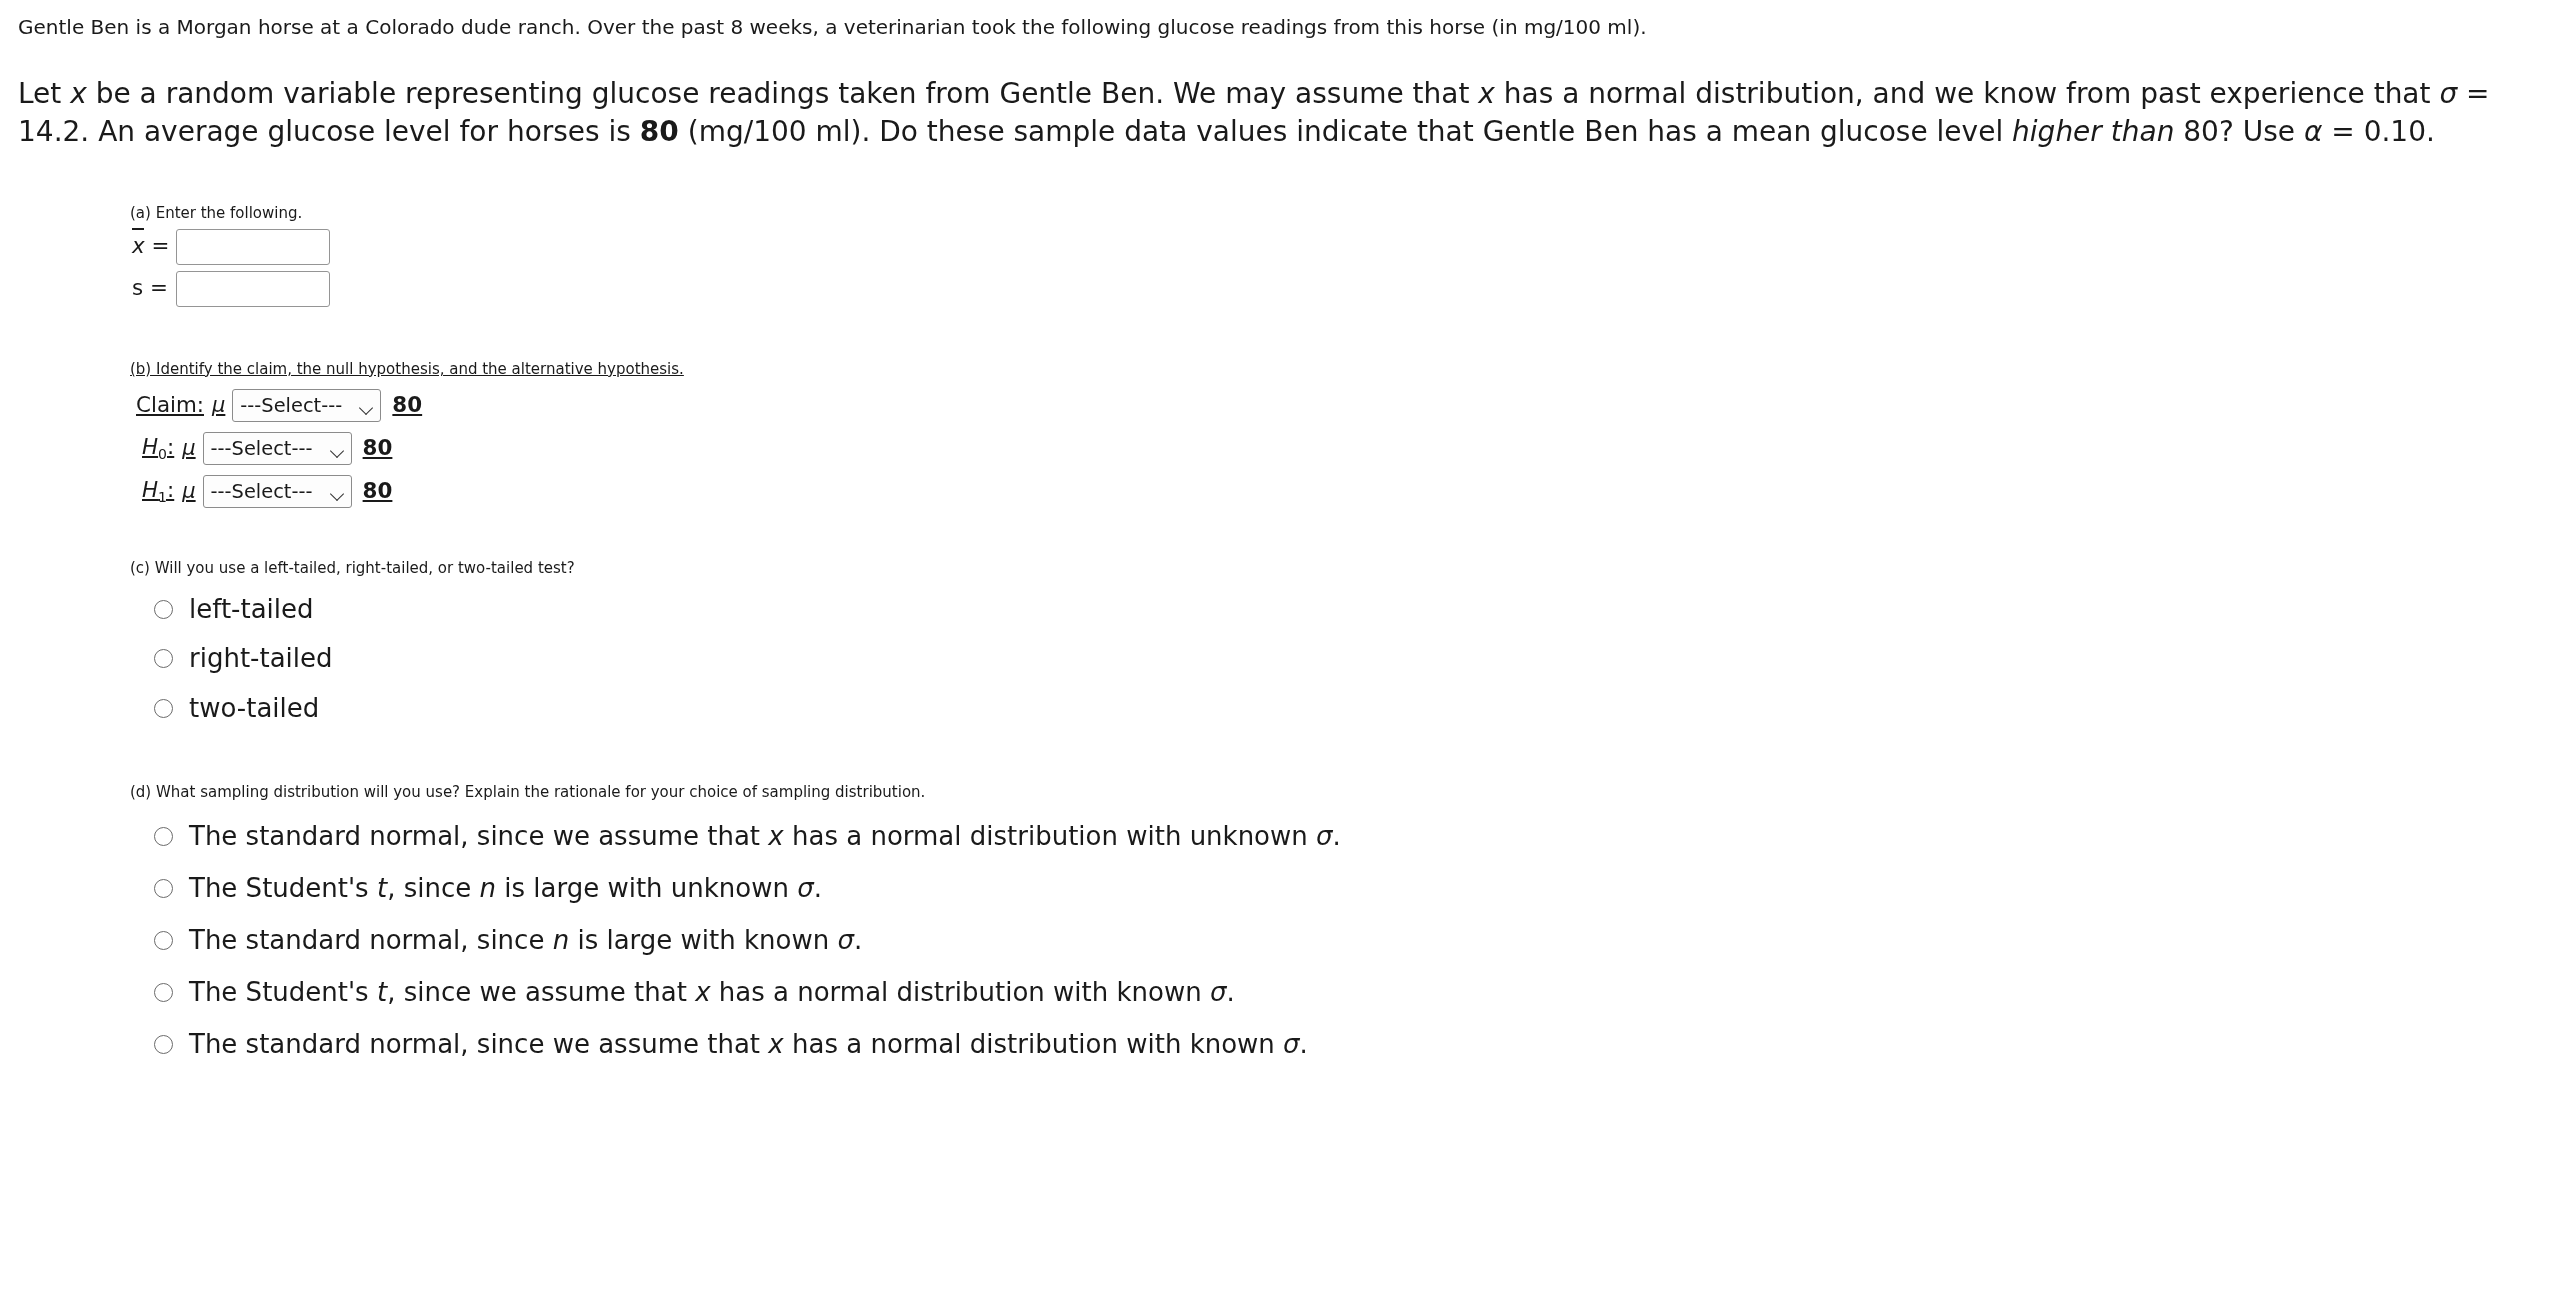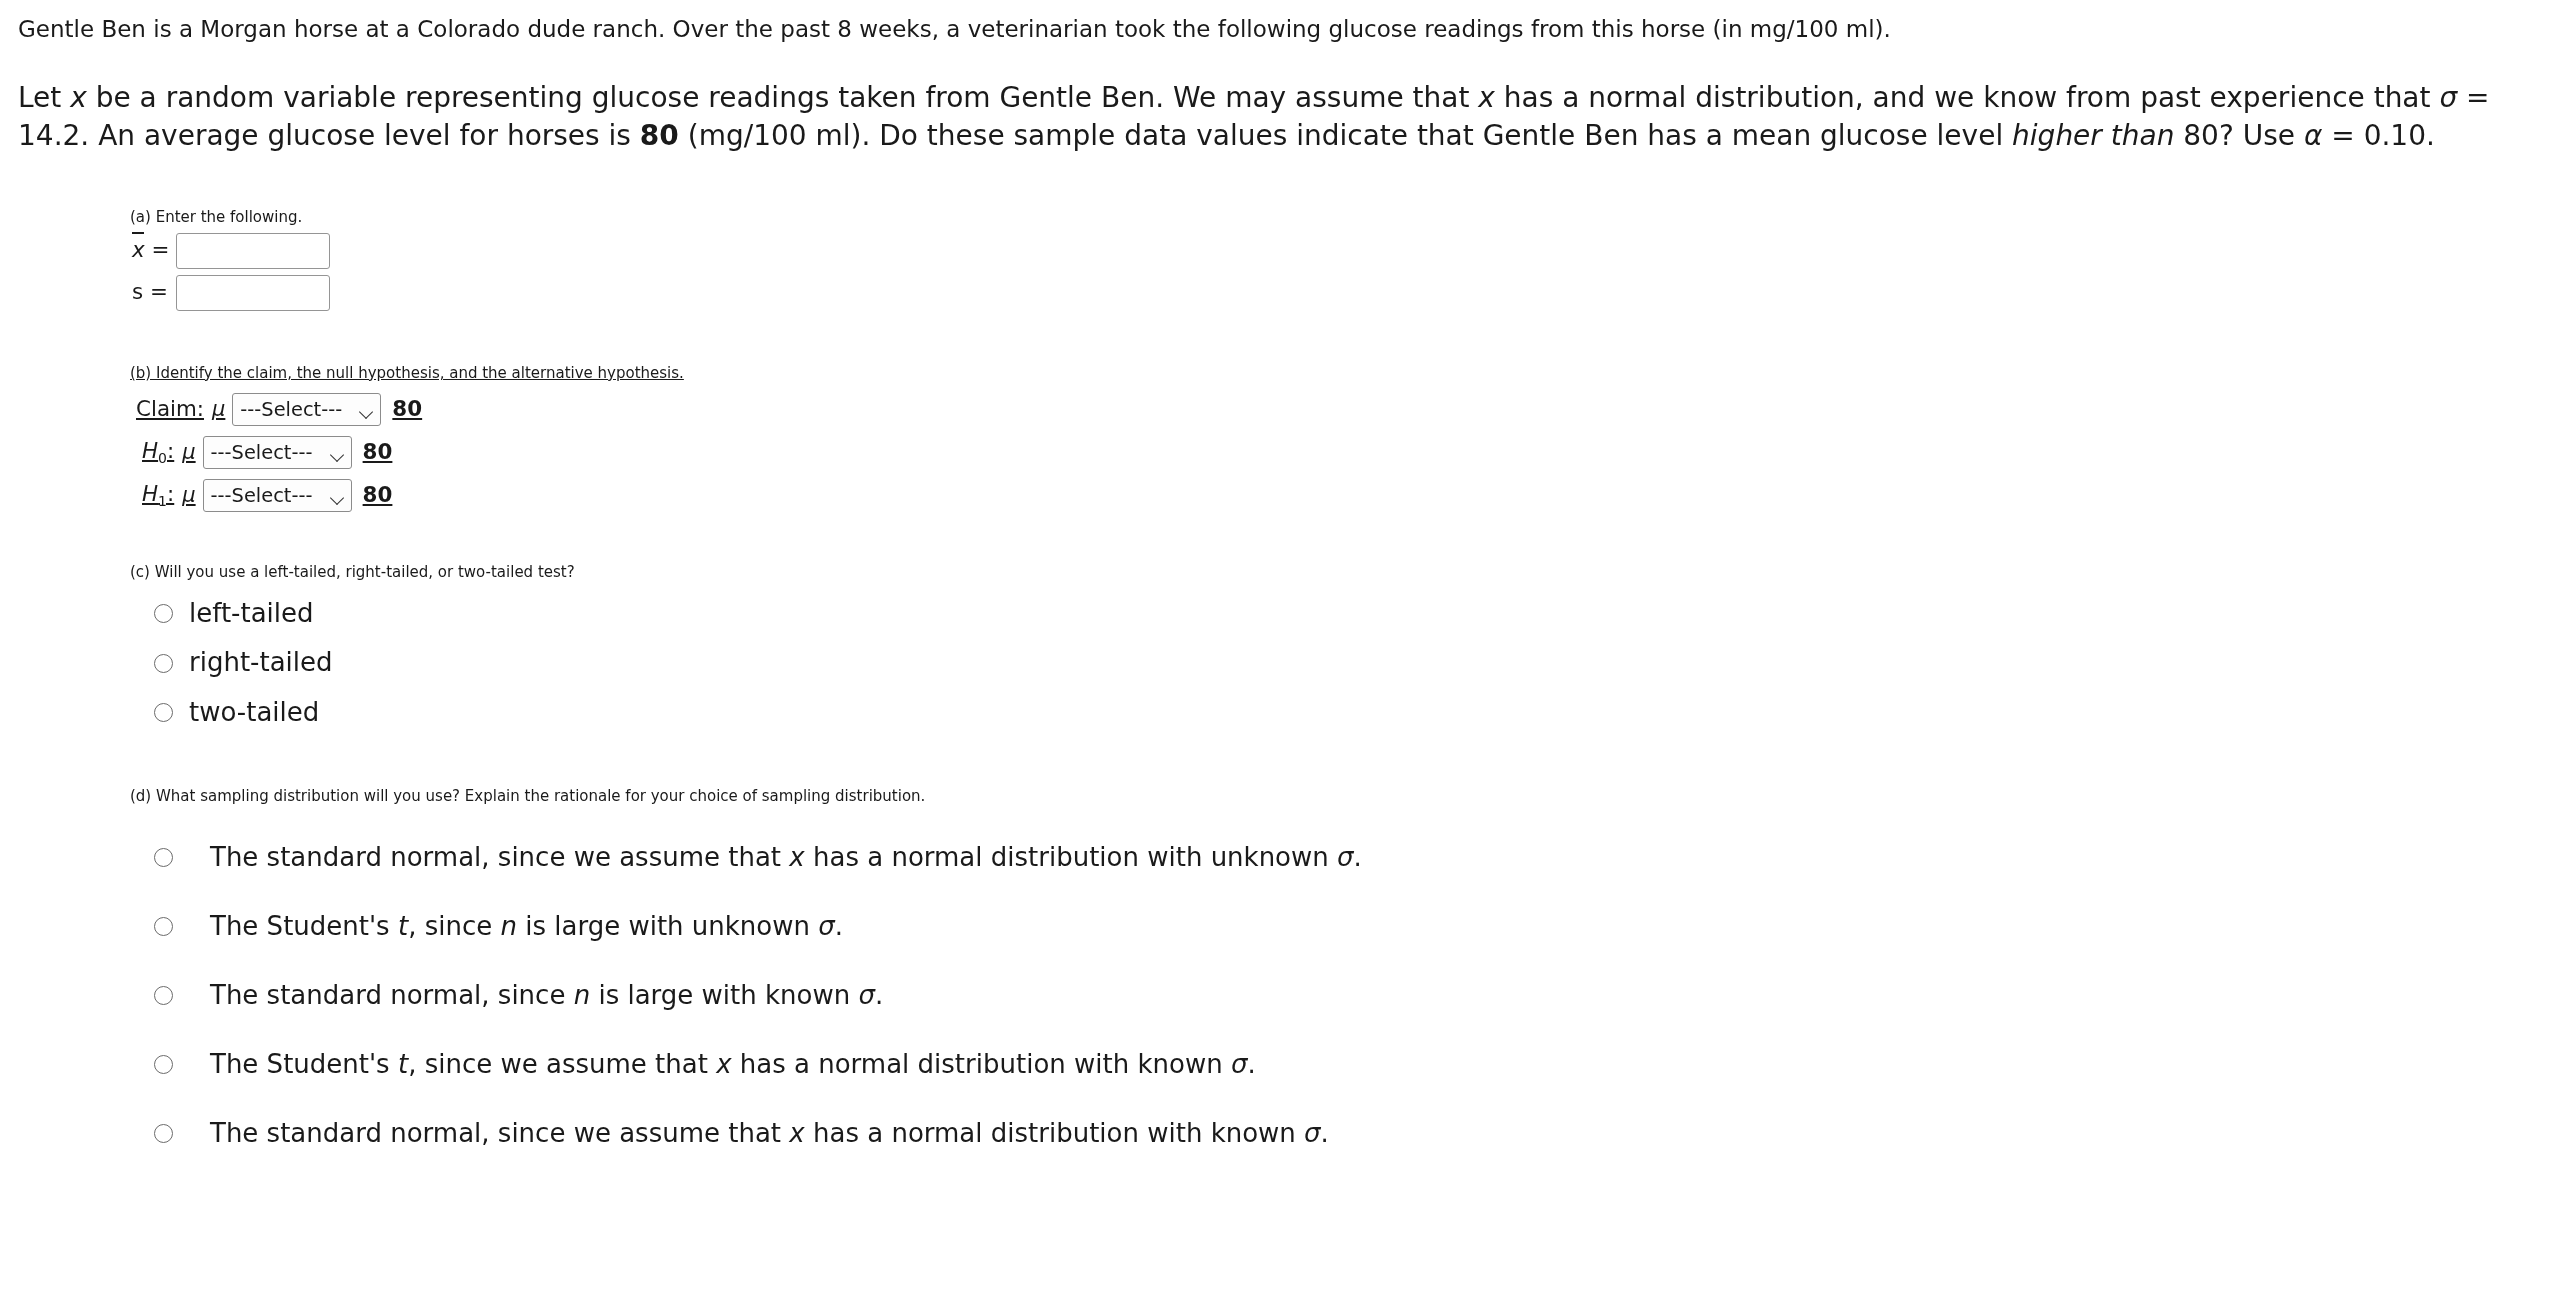--- a/index.html
+++ b/index.html
@@ -13,21 +13,21 @@
     font-size: 21px;
     color: #1a1a1a;
     width: 2576px;
     line-height: 1.35;
     -webkit-font-smoothing: antialiased;
   }
   .page {
     padding: 6px 18px 20px 18px;
   }
   .intro {
-    font-size: 23px;
+    font-size: 20px;
     margin: 8px 0 0 0;
   }
   .data-line {
     font-weight: bold;
     font-size: 22px;
     margin: 22px 0 0 214px;
     letter-spacing: 0.3px;
   }
   .data-line span { margin-right: 22px; }
   .para {
@@ -162,21 +162,21 @@
     height: 19px;
     border: 1.7px solid #6b6b6b;
     border-radius: 50%;
     background: #fff;
     margin-right: 16px;
     flex: 0 0 auto;
   }
   .radio-label { white-space: nowrap; }
   .sec-c .radio-row { margin-top: 14px; }
   .sec-c .radio-row:first-of-type { margin-top: 12px; }
-  .sec-d .radio-row { margin-top: 34px; gap: 21px; }
+  .sec-d .radio-row { margin-top: 17px; }
   .sec-d .radio-row:first-of-type { margin-top: 12px; }
 </style>
 </head>
 <body>
 
 <div class="page">
 
   <div class="intro">Gentle Ben is a Morgan horse at a Colorado dude ranch. Over the past 8 weeks, a veterinarian took the following glucose readings from this horse (in mg/100 ml).</div>
 
 

